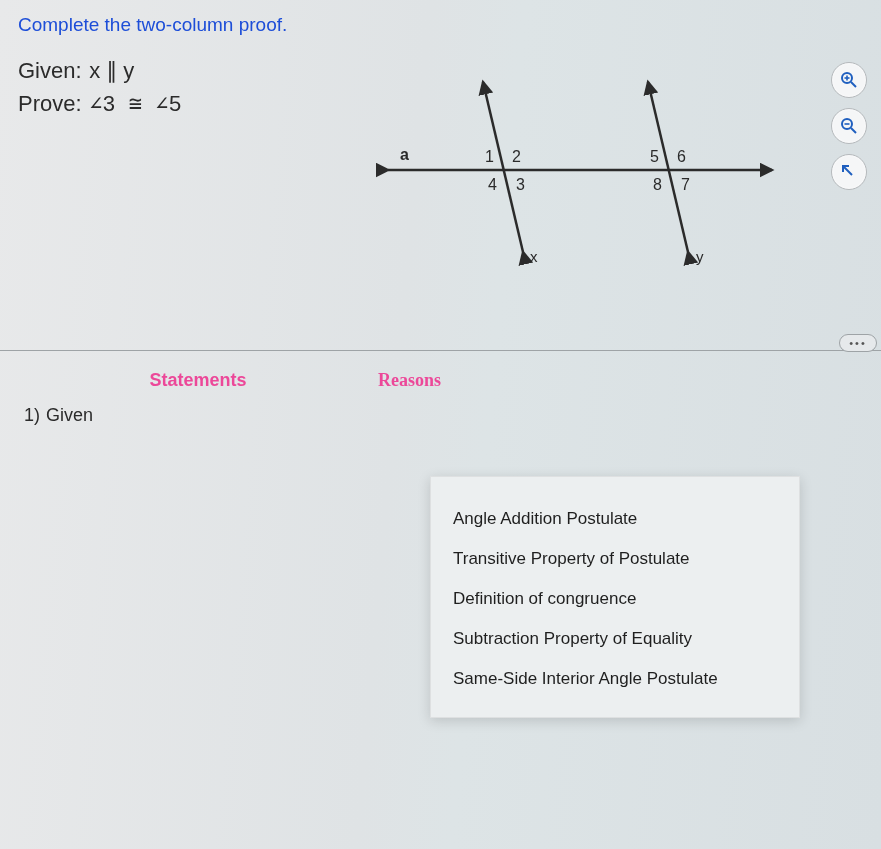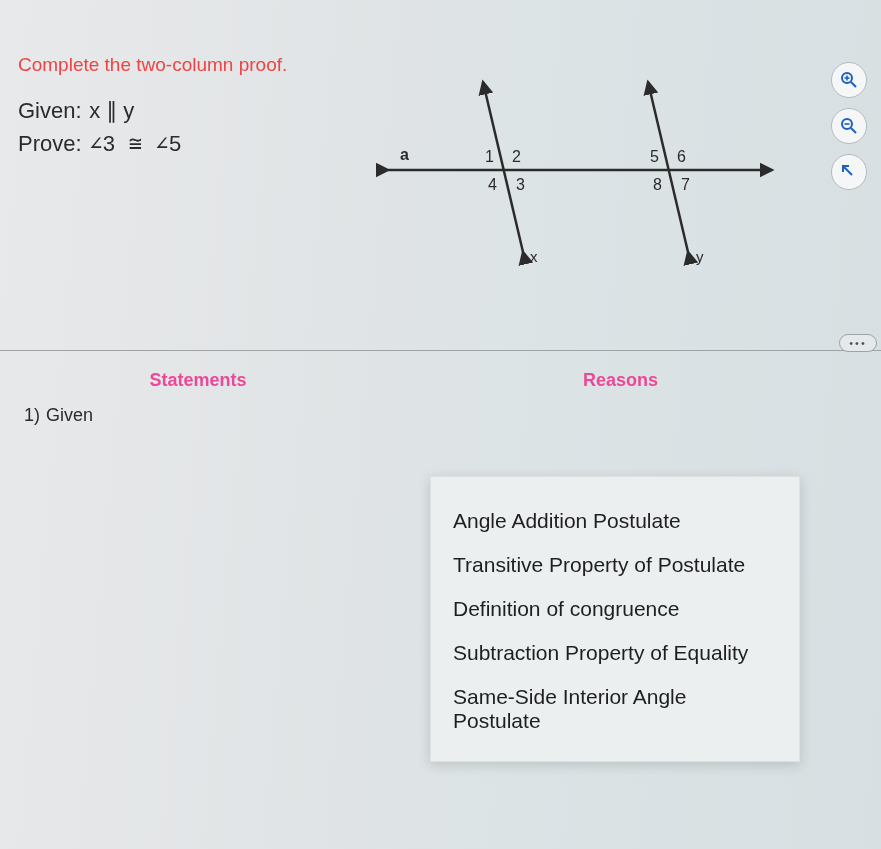--- a/index.html
+++ b/index.html
@@ -13,23 +13,22 @@
     color: #2b2b2b;
     position: relative;
     overflow: hidden;
   }
   .content {
     padding: 14px 18px 0 18px;
     position: relative;
   }
   .instruction {
     font-size: 19px;
-    color: #ef4444;
+    color: #1d4ed8;
     margin-bottom: 18px;
-    margin-top: 40px;
   }
   .given-prove {
     font-size: 22px;
     line-height: 1.5;
   }
   .label { display:inline-block; width:65px; }
   .diagram-area {
     position: absolute;
     top: 60px;
     left: 370px;
@@ -90,21 +89,21 @@
     padding: 0 18px;
   }
   .proof-header {
     display:flex;
     font-weight:bold;
     font-size:18px;
     color:#ec4899;
     margin-bottom:14px;
   }
   .col-statements { width: 360px; text-align:center;}
-  .col-reasons { flex:1; text-align:center;}
+  .col-reasons { flex:1; text-align:left;font-family:Liberation Serif, serif;}
   .proof-row {
     display:flex;
     align-items:center;
     font-size:18px;
     margin-bottom:10px;
   }
   .proof-row .st { width:360px; padding-left:6px;}
   .proof-row .rs { flex:1; padding-left:6px; display:flex; align-items:center; gap:6px;}
   .dropdown-field {
     border: 2px solid #2f6fd6;
@@ -140,21 +139,21 @@
     position:absolute;
     top: 476px;
     left: 430px;
     width: 370px;
     background: #eceff0;
     border: 1px solid rgba(0,0,0,0.06);
     box-shadow: 0 3px 12px rgba(0,0,0,0.15);
     padding: 22px 18px 18px 18px;
   }
   .dropdown-item {
-    font-size: 21px;
+    font-size: 17px;
     color: #1f1f1f;
     padding: 10px 4px;
     cursor: pointer;
   }
   .angle { font-family: Liberation Mono, monospace; }
 </style>
 </head>
 <body>
 
 <div class="content">

